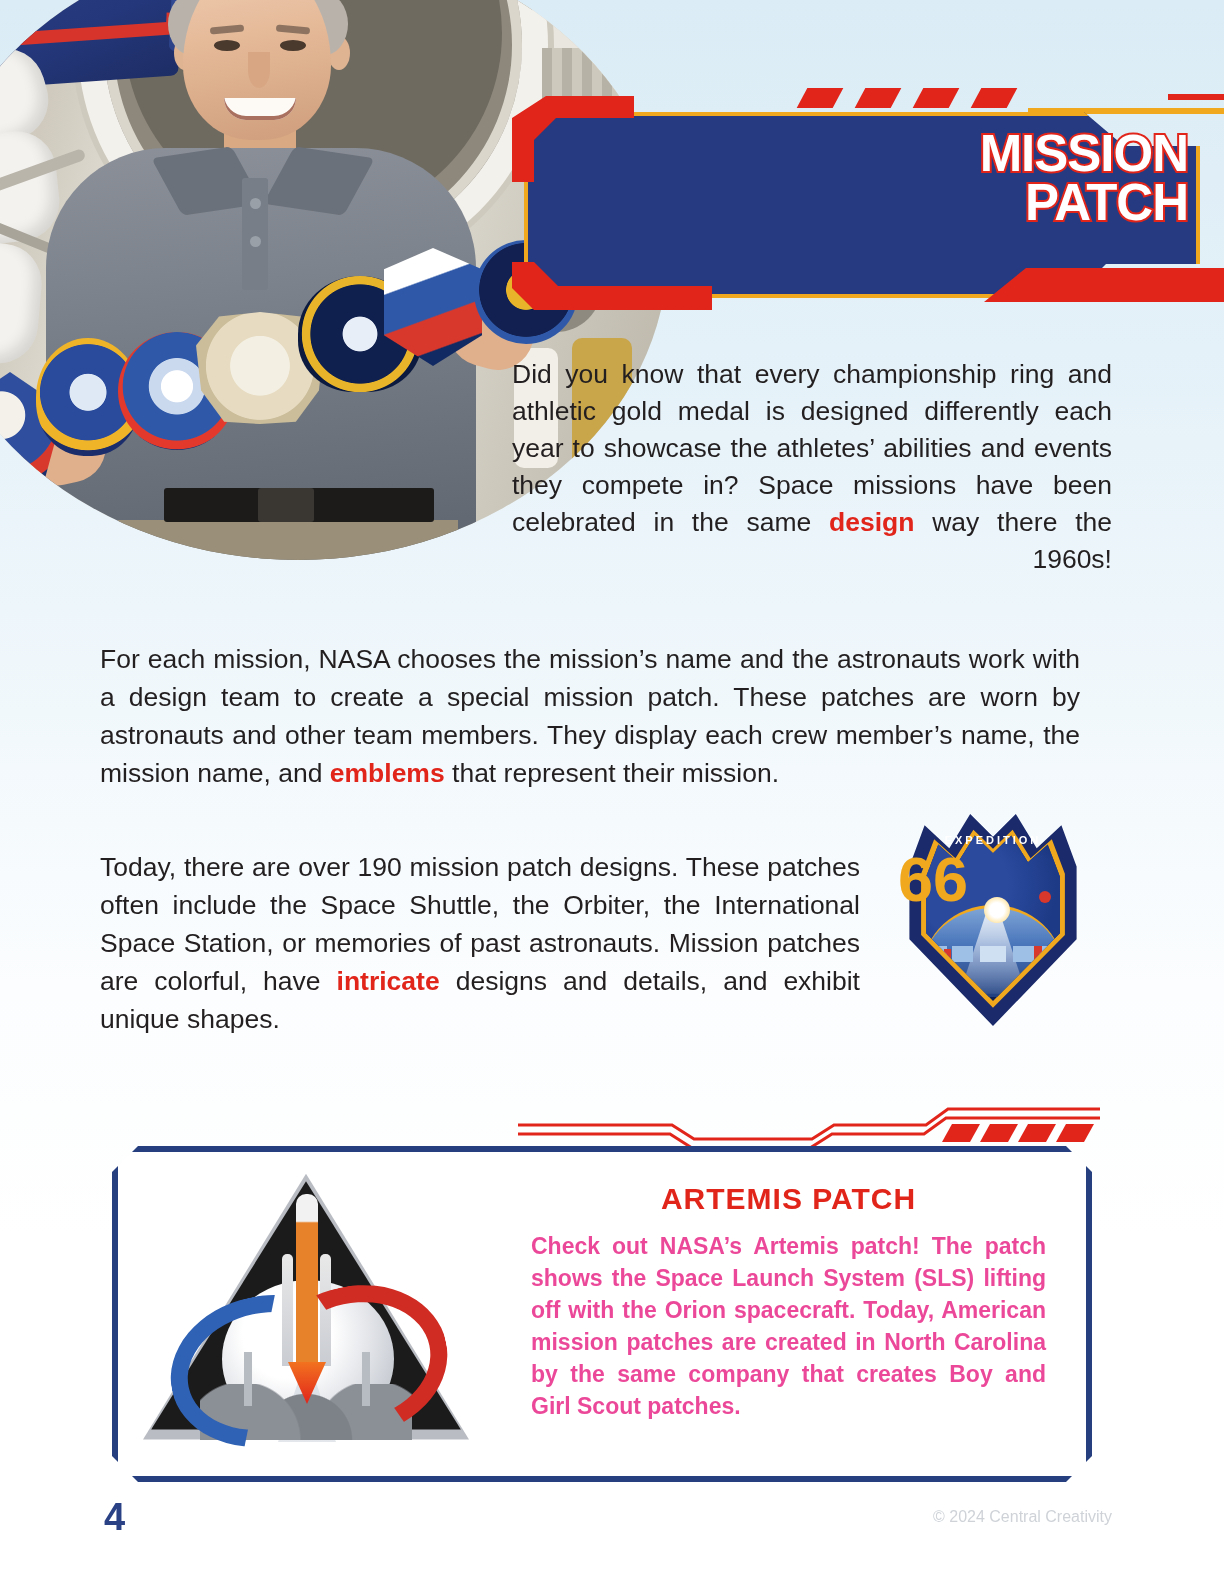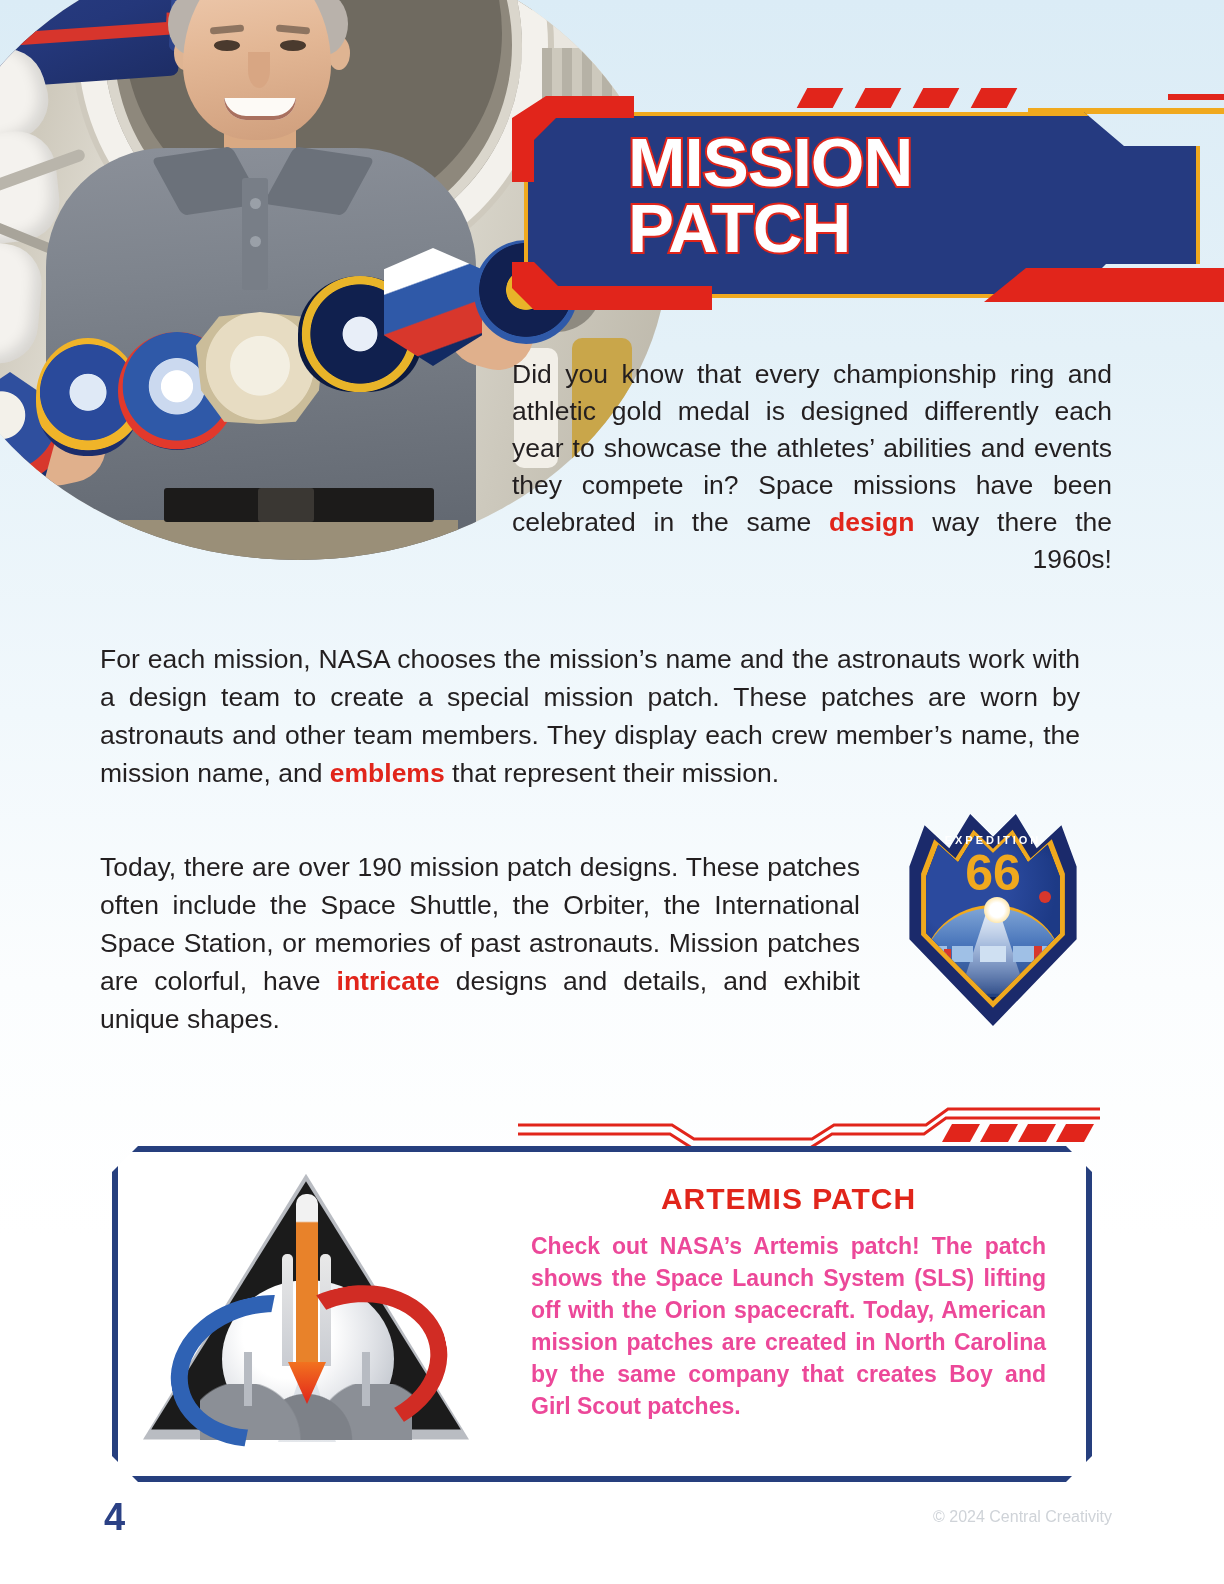--- a/index.html
+++ b/index.html
@@ -142,22 +142,22 @@
     clip-path: polygon(0 0,22px 0,46px 24px,100% 24px,100% 48px,22px 48px,0 26px);
   }
   .red-bracket-br{
     position:absolute; left:476px; top:186px; width:248px; height:34px; background:#e1251b;
     clip-path: polygon(42px 0,100% 0,100% 34px,0 34px);
   }
   .orange-step{
     position:absolute; left:520px; top:26px; width:204px; height:6px; background:#f0a91e;
   }
   .hdr-title{
-    position:absolute; left:120px; top:48px; width:560px; text-align:left;
-    font-weight:900; font-size:69px; line-height:0.96; letter-spacing:-1px;
+    position:absolute; left:120px; top:48px; width:560px; text-align:right;
+    font-weight:900; font-size:51px; line-height:0.96; letter-spacing:-1px;
     color:#ffffff;
     -webkit-text-stroke:4px #e1251b;
     paint-order: stroke fill;
     font-family:"Liberation Sans", sans-serif;
     text-transform:uppercase;
   }
 
   
   .intro{
     position:absolute; left:512px; top:356px; width:600px;
@@ -195,22 +195,22 @@
       radial-gradient(ellipse at 78% 46%, #1d3a86 0 34%, rgba(29,58,134,0) 66%),
       linear-gradient(160deg,#102053 0%, #16307a 42%, #0e1c48 100%);
     clip-path: polygon(6% 30%, 14% 12%, 27% 22%, 38% 7%, 50% 17%, 62% 7%, 73% 22%, 86% 12%, 94% 30%, 94% 62%, 50% 100%, 6% 62%);
     overflow:hidden;
   }
   .exp-title{
     position:absolute; top:16%; left:0; width:100%; text-align:center;
     color:#ffffff; font-size:11px; letter-spacing:3px; font-weight:600; z-index:4;
   }
   .exp-66{
-    position:absolute; top:22%; left:0; width:100%; text-align:center;
-    color:#f0a91e; font-size:50px; font-weight:900; line-height:1; z-index:3;
+    position:absolute; top:22%; left:0; width:100%; 
+    color:#f0a91e; font-size:63px; font-weight:900; line-height:1; z-index:3;
   }
   .exp-earth{
     position:absolute; left:4%; bottom:2%; width:92%; height:52%;
     background:linear-gradient(180deg,#7fa5d6 0%, #4a76bb 40%, #22407f 100%);
     border-radius:50% 50% 0 0 / 70% 70% 0 0; z-index:3;
     border-top:3px solid #f0a91e;
   }
   .exp-iss{
     position:absolute; left:8%; bottom:22%; width:84%; height:16px; z-index:5;
     background:

